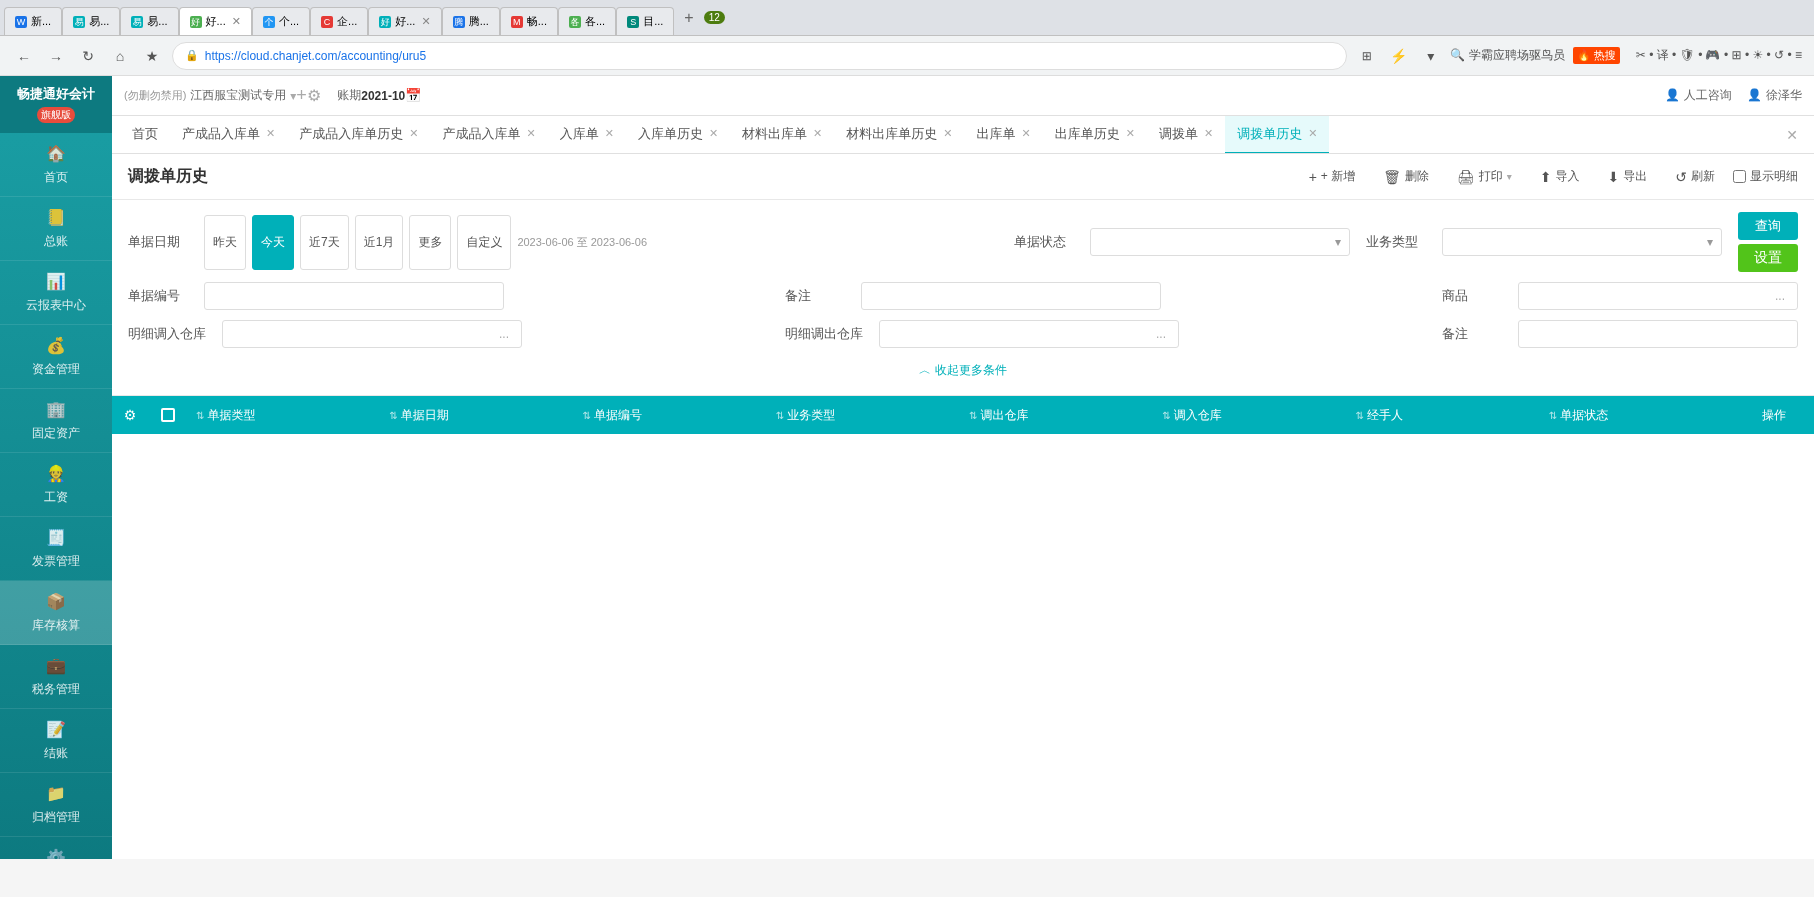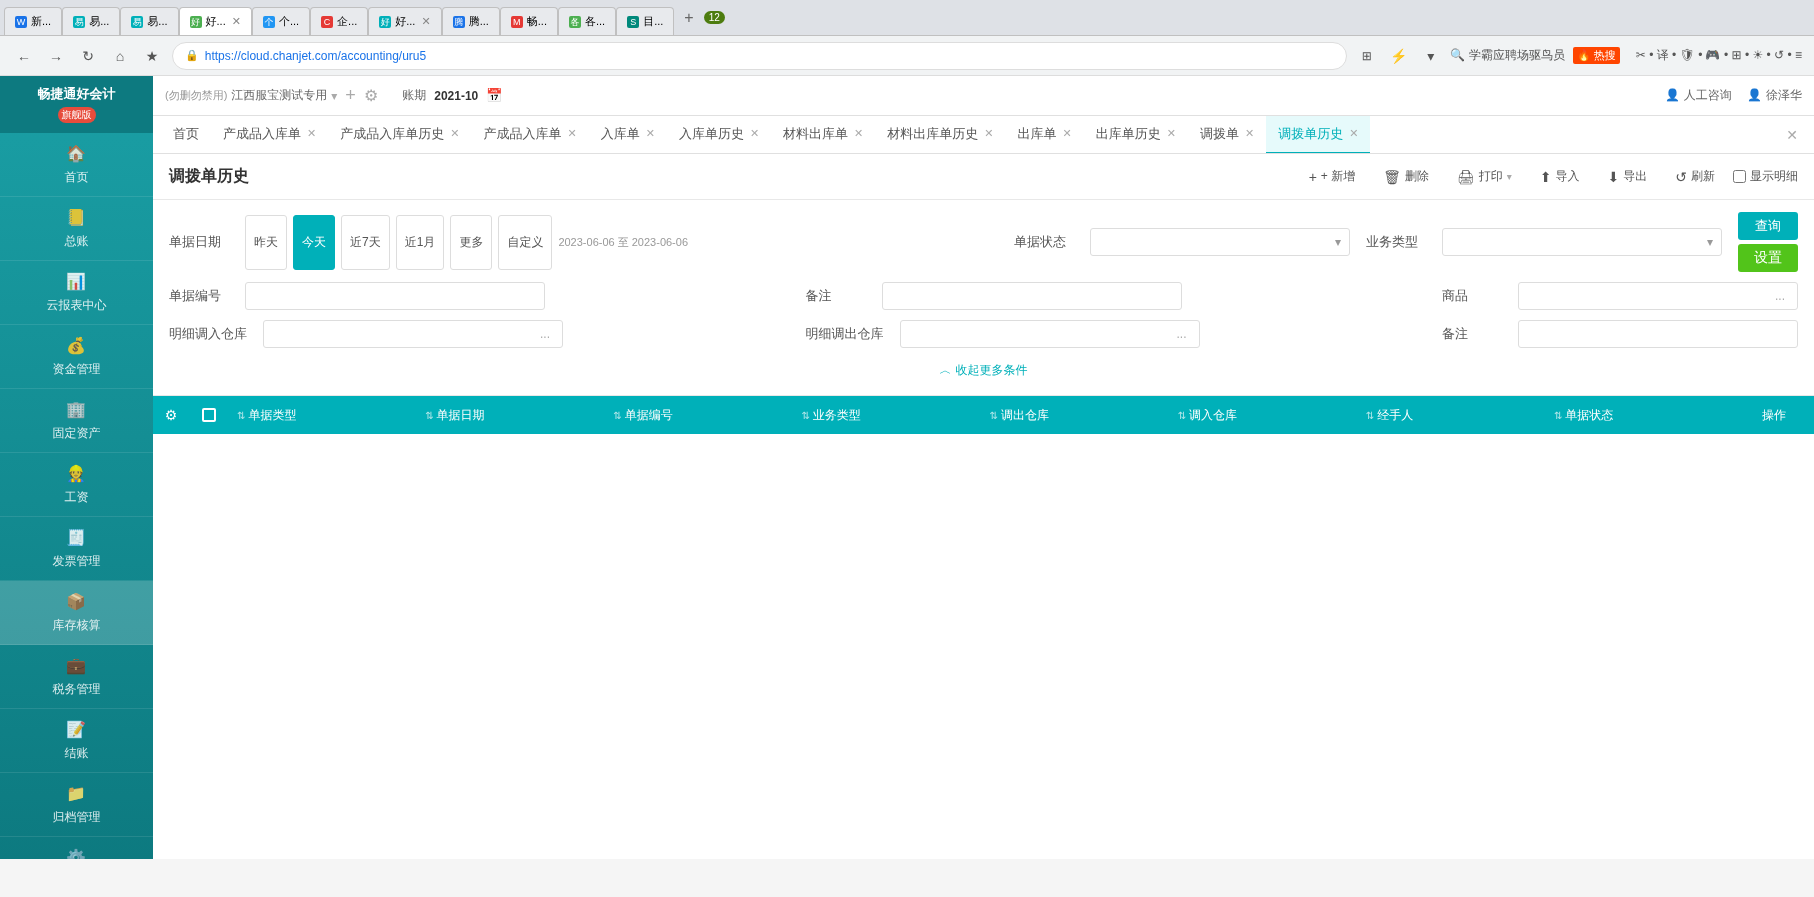--- a/index.html
+++ b/index.html
@@ -77,21 +77,21 @@
     .address-text { color: #1a73e8; flex: 1; }
 
     
     .app-container {
       display: flex;
       height: calc(100vh - 114px);
     }
 
     
     .sidebar {
-      width: 153px;
+      width: 112px;
       background: linear-gradient(180deg, #1a9fa5 0%, #0d7a80 100%);
       display: flex;
       flex-direction: column;
       flex-shrink: 0;
       overflow-y: auto;
     }
     .sidebar-logo {
       padding: 10px 8px;
       background: #0d7a80;
       text-align: center;
@@ -141,21 +141,20 @@
       background: #f0f2f5;
     }
 
     
     .top-bar {
       background: white;
       height: 40px;
       display: flex;
       align-items: center;
       padding: 0 12px;
-      gap: 8px;
       border-bottom: 1px solid #e0e0e0;
     }
     .company-selector {
       display: flex;
       align-items: center;
       gap: 4px;
       font-size: 12px;
       color: #666;
       cursor: pointer;
     }

